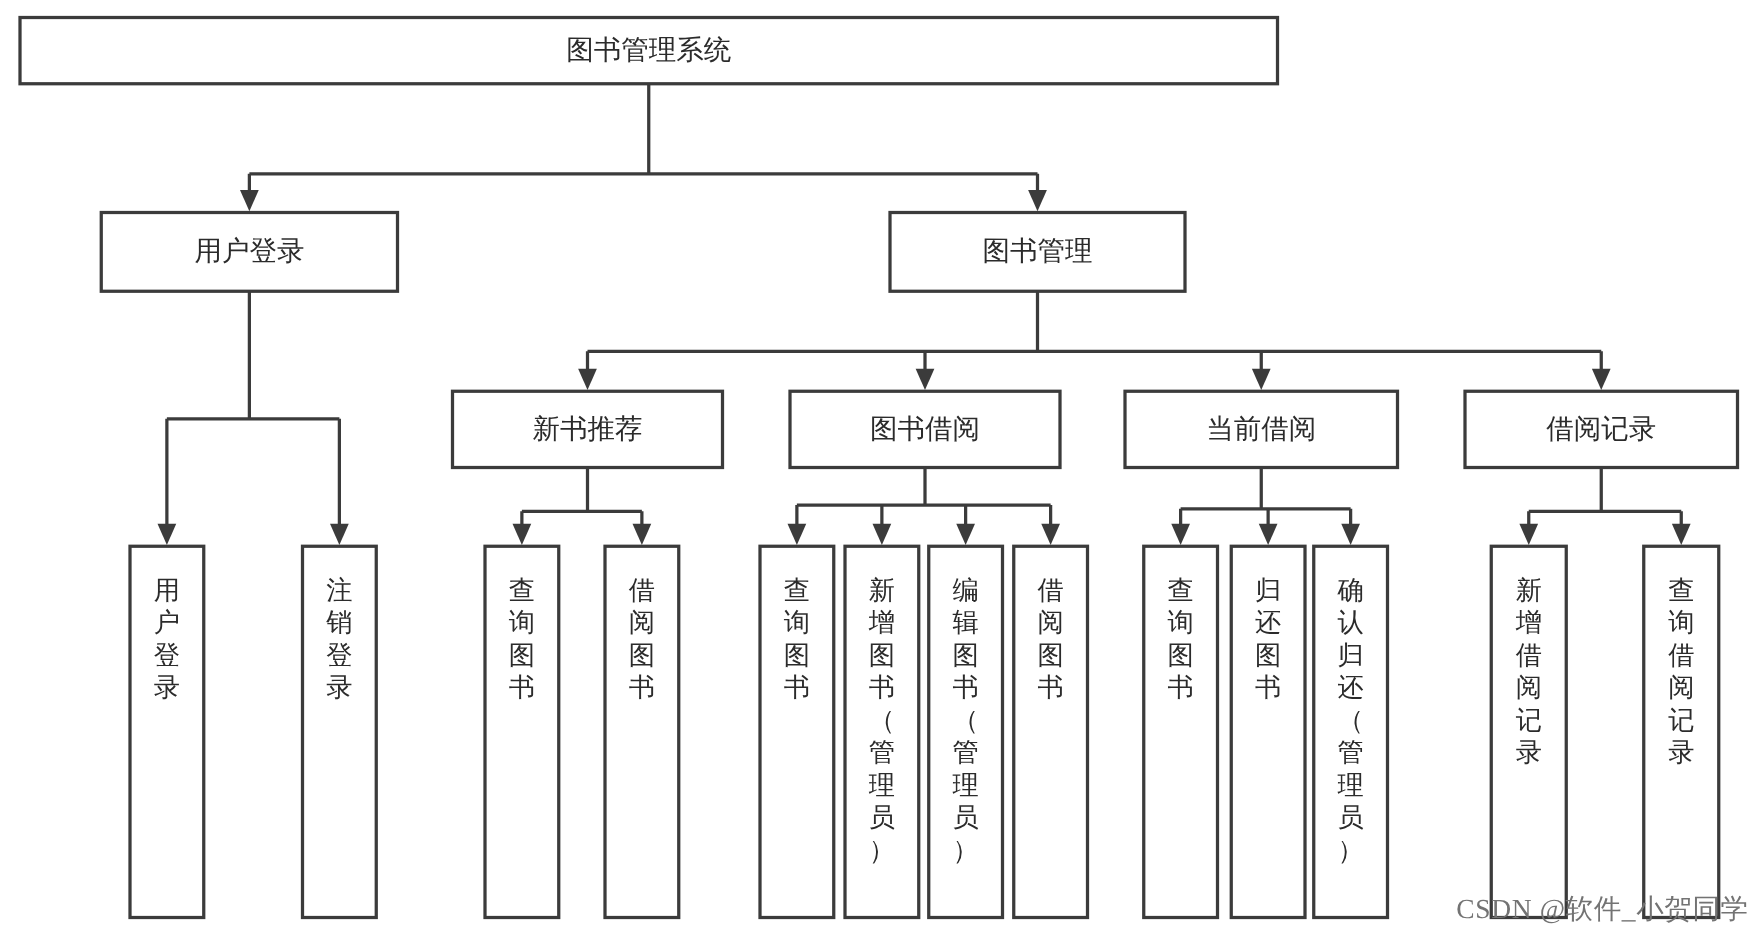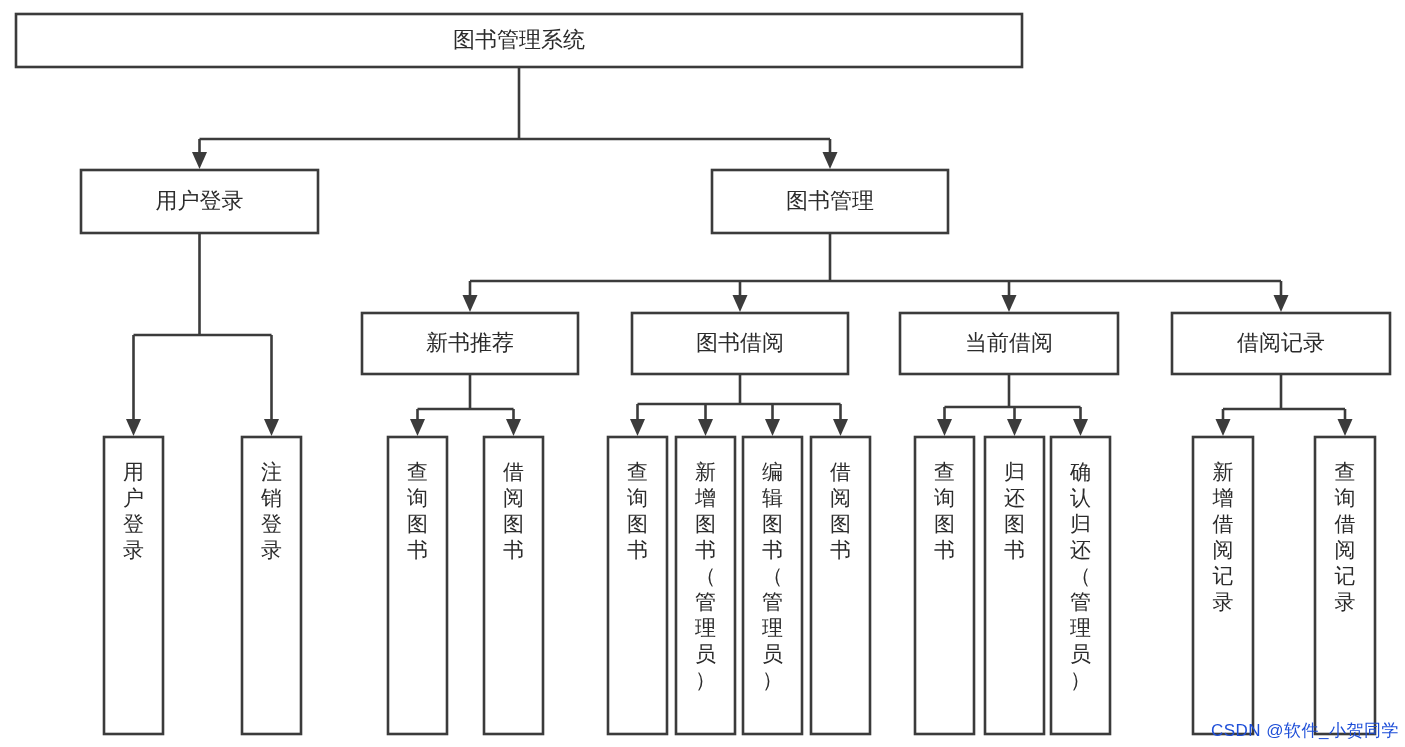--- a/index.html
+++ b/index.html
@@ -21,23 +21,23 @@
     font-family:"Liberation Sans","DejaVu Sans",sans-serif;
     text-anchor:middle;
     dominant-baseline:middle;
   }
   .label-h{font-size:22px;}
   .label-v{font-size:21px;}
 
   .watermark{
     position:absolute;
     right:6px;bottom:5px;
-    font-family:Liberation Sans, sans-serif;
-    font-size:17px;
-    color:#1d4ed8;
+    font-family:Liberation Serif, serif;
+    font-size:22px;
+    color:#737373;
     letter-spacing:.5px;
     white-space:nowrap;
     user-select:none;
   }
 </style>
 </head>
 <body>
 
 <div id="diagram-root">
 

